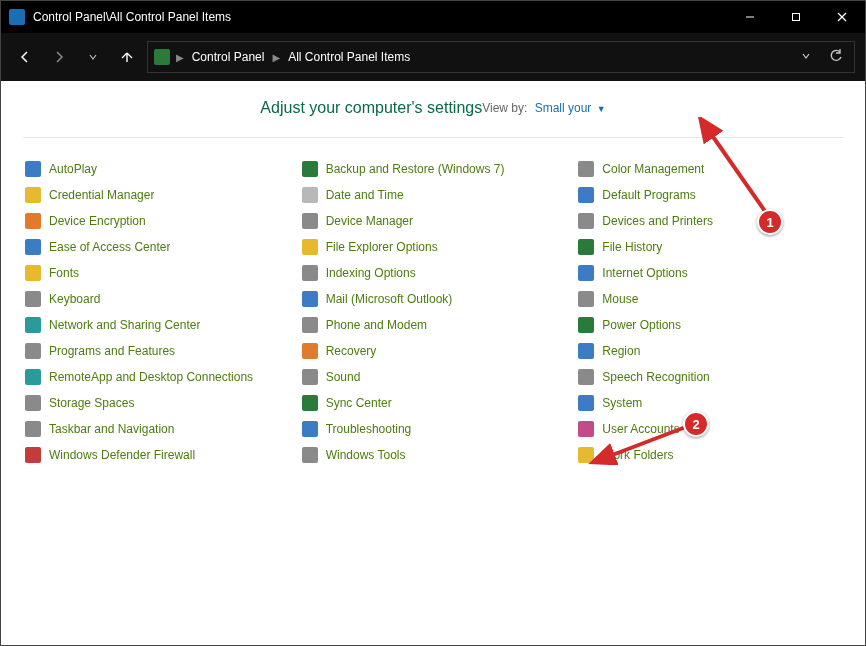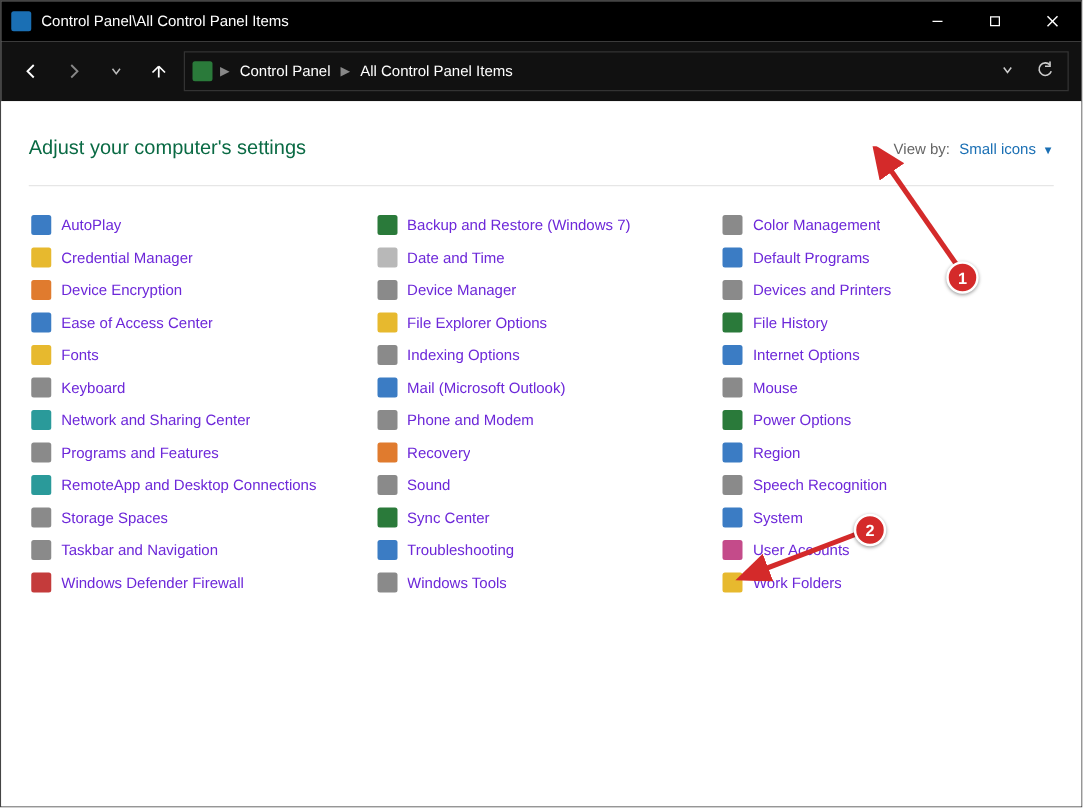--- a/index.html
+++ b/index.html
@@ -16,29 +16,29 @@
   .addr { flex:1; height:32px; background:#111; border:1px solid #333; display:flex; align-items:center; padding:0 6px; gap:6px; }
   .addr .addr-icon { width:16px; height:16px; background:#2a7a3a; display:inline-block; border-radius:2px; }
   .addr .crumb { color:#fff; font-size:12px; padding:2px 2px; }
   .addr .sep { color:#888; font-size:10px; }
   .addr .spacer { flex:1; }
   .addr .dd, .addr .refresh { color:#ccc; width:24px; text-align:center; }
   .search { width:160px; height:32px; background:#111; border:1px solid #333; display:flex; align-items:center; padding:0 8px; margin-left:6px; }
   .search input { flex:1; background:transparent; border:none; color:#bbb; outline:none; font-size:12px; }
   .search .s-icon { color:#bbb; }
   .content { position:absolute; top:80px; left:0; right:0; bottom:0; background:#fff; padding:18px 22px; }
-  .header-row { display:flex; align-items:center; justify-content:space-between; padding-bottom:20px; border-bottom:1px solid #e6e6e6; margin-bottom:18px;margin-top:11px; }
+  .header-row { display:flex; align-items:center; justify-content:center; padding-bottom:20px; border-bottom:1px solid #e6e6e6; margin-bottom:18px; }
   .page-title { color:#0a6a44; font-size:16px; font-weight:400; }
   .viewby { font-size:12px; color:#666; }
   .viewby .viewby-link { color:#1a6fb4; margin-left:4px; cursor:pointer; }
   .viewby .tri { font-size:9px; color:#1a6fb4; margin-left:2px; }
   .grid { display:grid; grid-template-columns: repeat(3, 1fr); column-gap:10px; }
   .item { display:flex; align-items:center; height:26px; padding:0 2px; gap:8px; cursor:pointer; }
   .item .ic { width:16px; height:16px; display:inline-block; border-radius:2px; flex:0 0 16px; }
-  .item .lbl { color:#6d28d9; font-size:12px; white-space:nowrap; overflow:hidden; text-overflow:ellipsis; }
+  .item .lbl { color:#4d7c0f; font-size:12px; white-space:nowrap; overflow:hidden; text-overflow:ellipsis; }
   .callout { position:absolute; width:26px; height:26px; border-radius:50%; background:#d42a2a; border:2px solid #fff; color:#fff; display:flex; align-items:center; justify-content:center; font-weight:bold; font-size:13px; box-shadow:0 1px 3px rgba(0,0,0,.4); }
   .arrow-svg { position:absolute; pointer-events:none; }
   
   .c-blue { background:#3b7cc4; } .c-yellow { background:#e7b92e; } .c-green { background:#2a7a3a; }
   .c-grey { background:#8a8a8a; } .c-orange { background:#e07b2e; } .c-red { background:#c43b3b; }
   .c-teal { background:#2a9a9a; } .c-pink { background:#c44b8a; } .c-lgrey { background:#b8b8b8; }
 </style>
 </head>
 <body>
 
@@ -110,21 +110,21 @@
     </div>
 
   </div>
 
   <div class="content">
     <div class="header-row">
       <div class="page-title">Adjust your computer's settings</div>
       <div class="viewby">
         <span>View by:</span>
         <span class="viewby-link">
-          <span>Small icons</span>
+          <span>Small your</span>
           <span class="tri">▼</span>
         </span>
       </div>
     </div>
 
     <div class="grid" id="items-grid">
         <div class="item">
           <span class="ic c-blue"></span>
           <span class="lbl">AutoPlay</span>
         </div>

